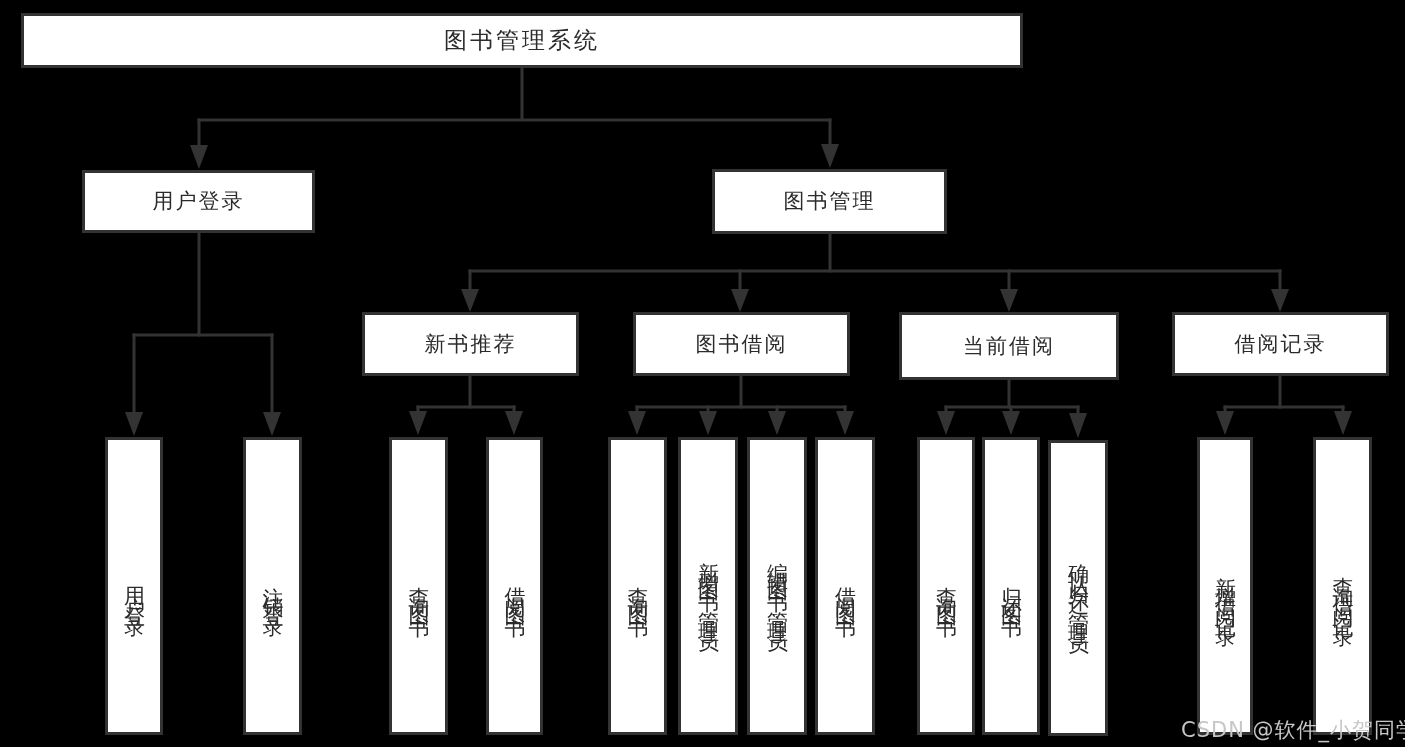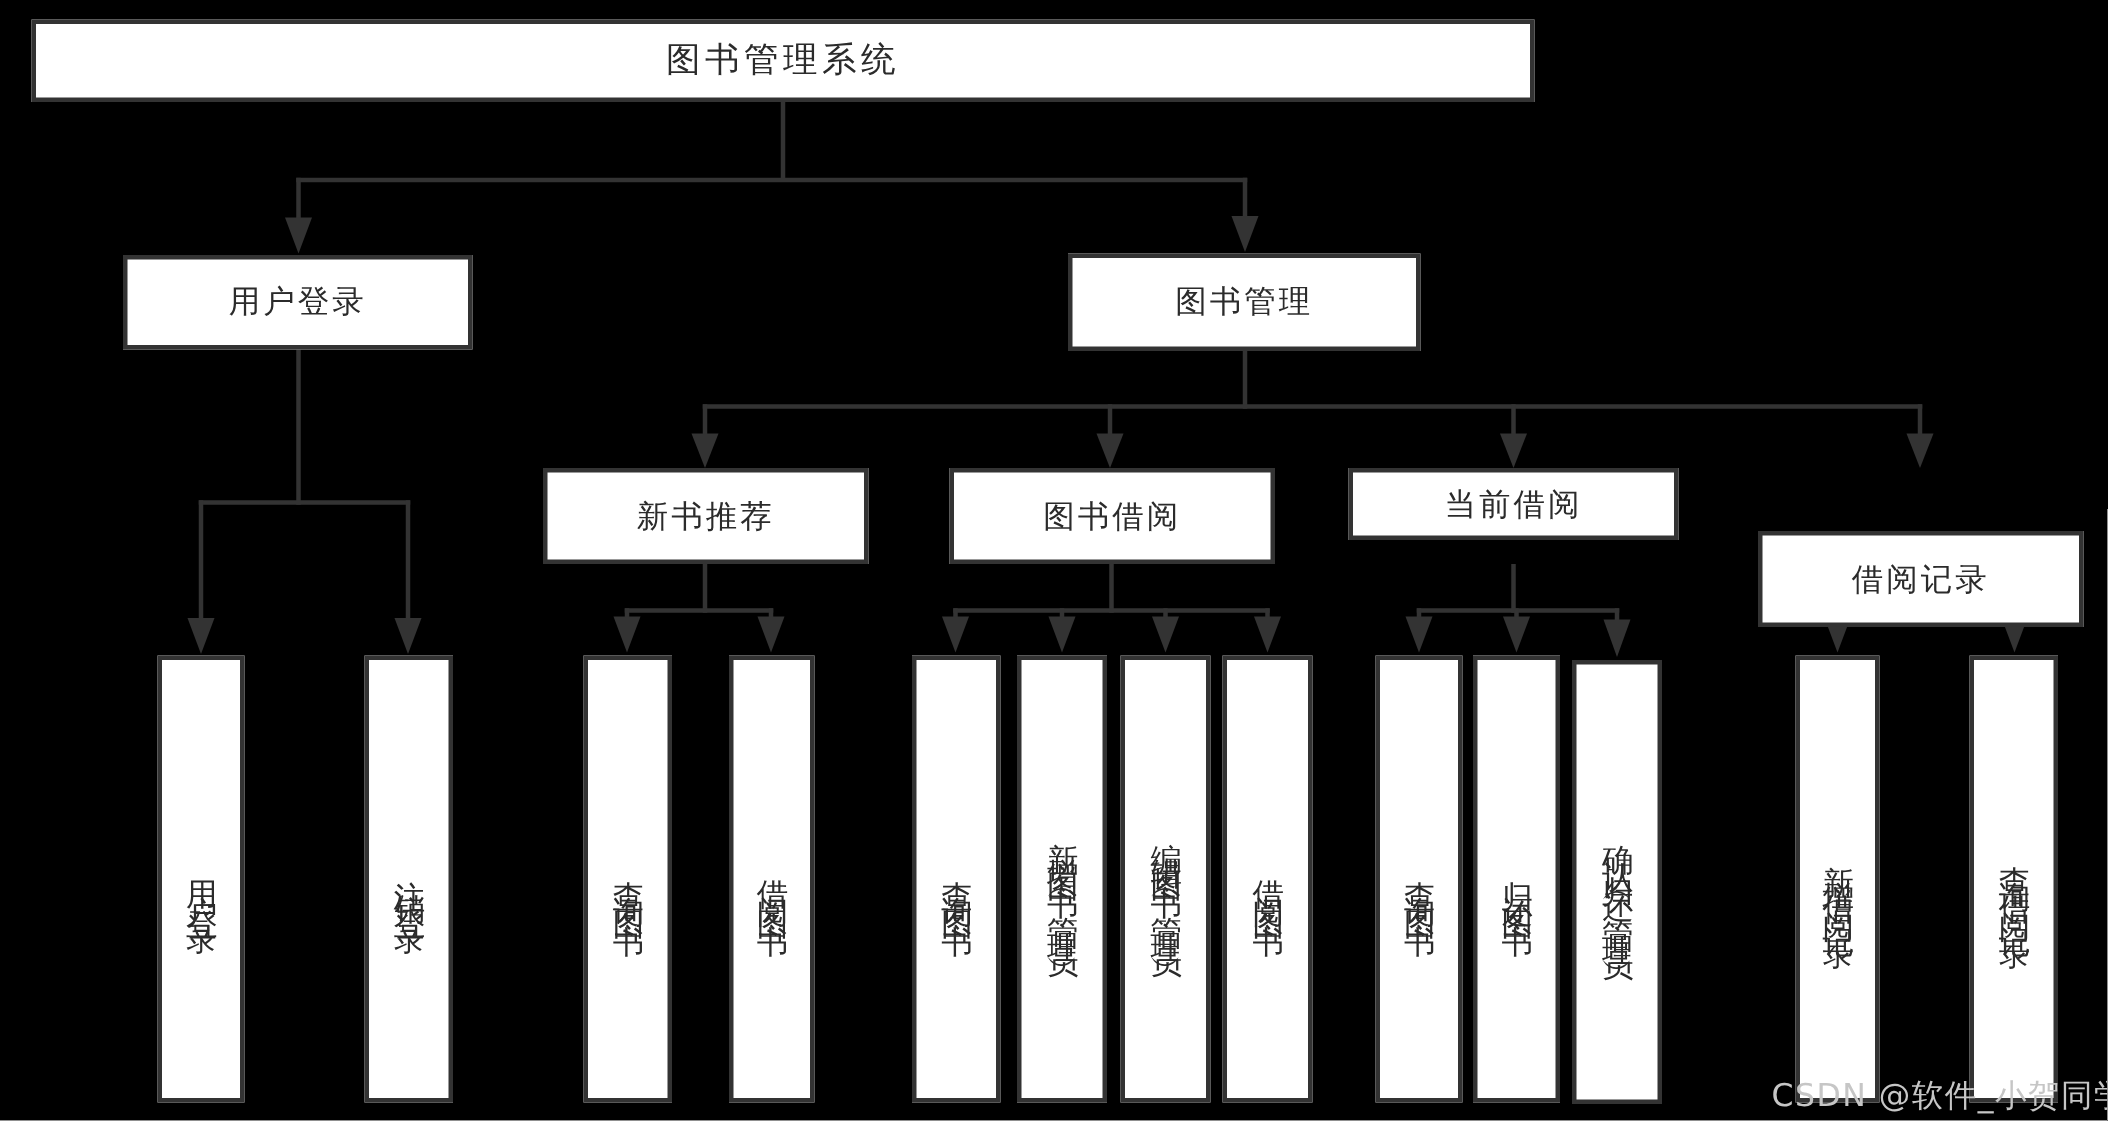--- a/index.html
+++ b/index.html
@@ -155,24 +155,24 @@
   <div class="node" style="left:712px; top:169px; width:235px; height:65px;">
     <span class="label">图书管理</span>
   </div>
 
   <div class="node" style="left:633px; top:312px; width:217px; height:64px;">
     <span class="label">图书借阅</span>
   </div>
   <div class="node" style="left:362px; top:312px; width:217px; height:64px;">
     <span class="label">新书推荐</span>
   </div>
-  <div class="node" style="left:899px; top:312px; width:220px; height:48px;">
+  <div class="node" style="left:899px; top:312px; width:220px; height:68px;">
     <span class="label">当前借阅</span>
   </div>
-  <div class="node" style="left:1172px; top:312px; width:217px; height:64px;margin-top:42px;">
+  <div class="node" style="left:1172px; top:312px; width:217px; height:64px;">
     <span class="label">借阅记录</span>
   </div>
 
   <div class="node vert" style="left:105px; top:437px; width:58px; height:298px;">
     <span class="label">用户登录</span>
   </div>
   <div class="node vert" style="left:243px; top:437px; width:59px; height:298px;">
     <span class="label">注销登录</span>
   </div>
 

